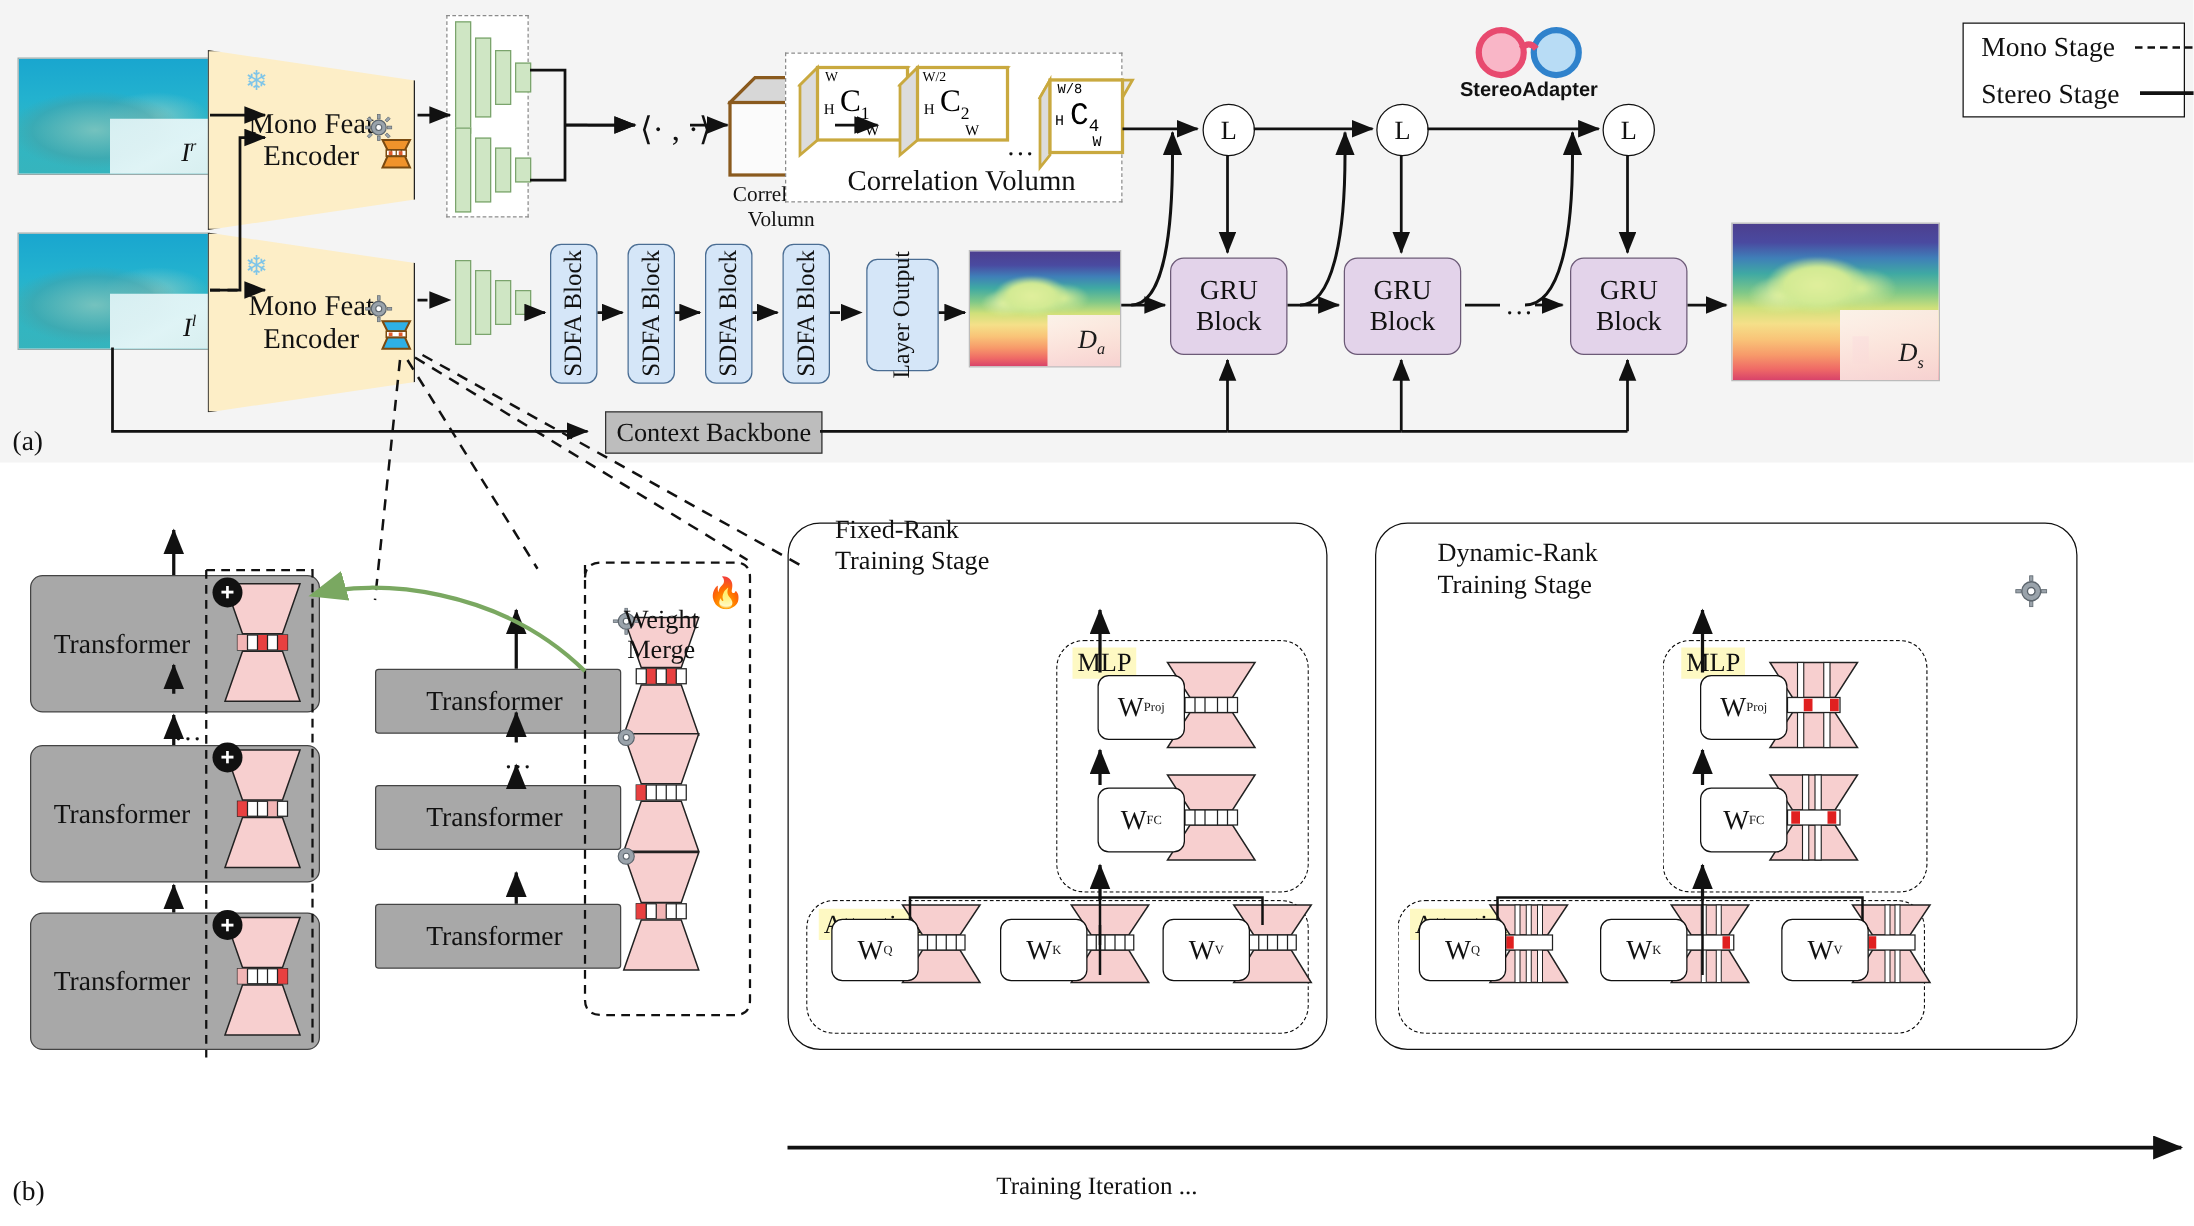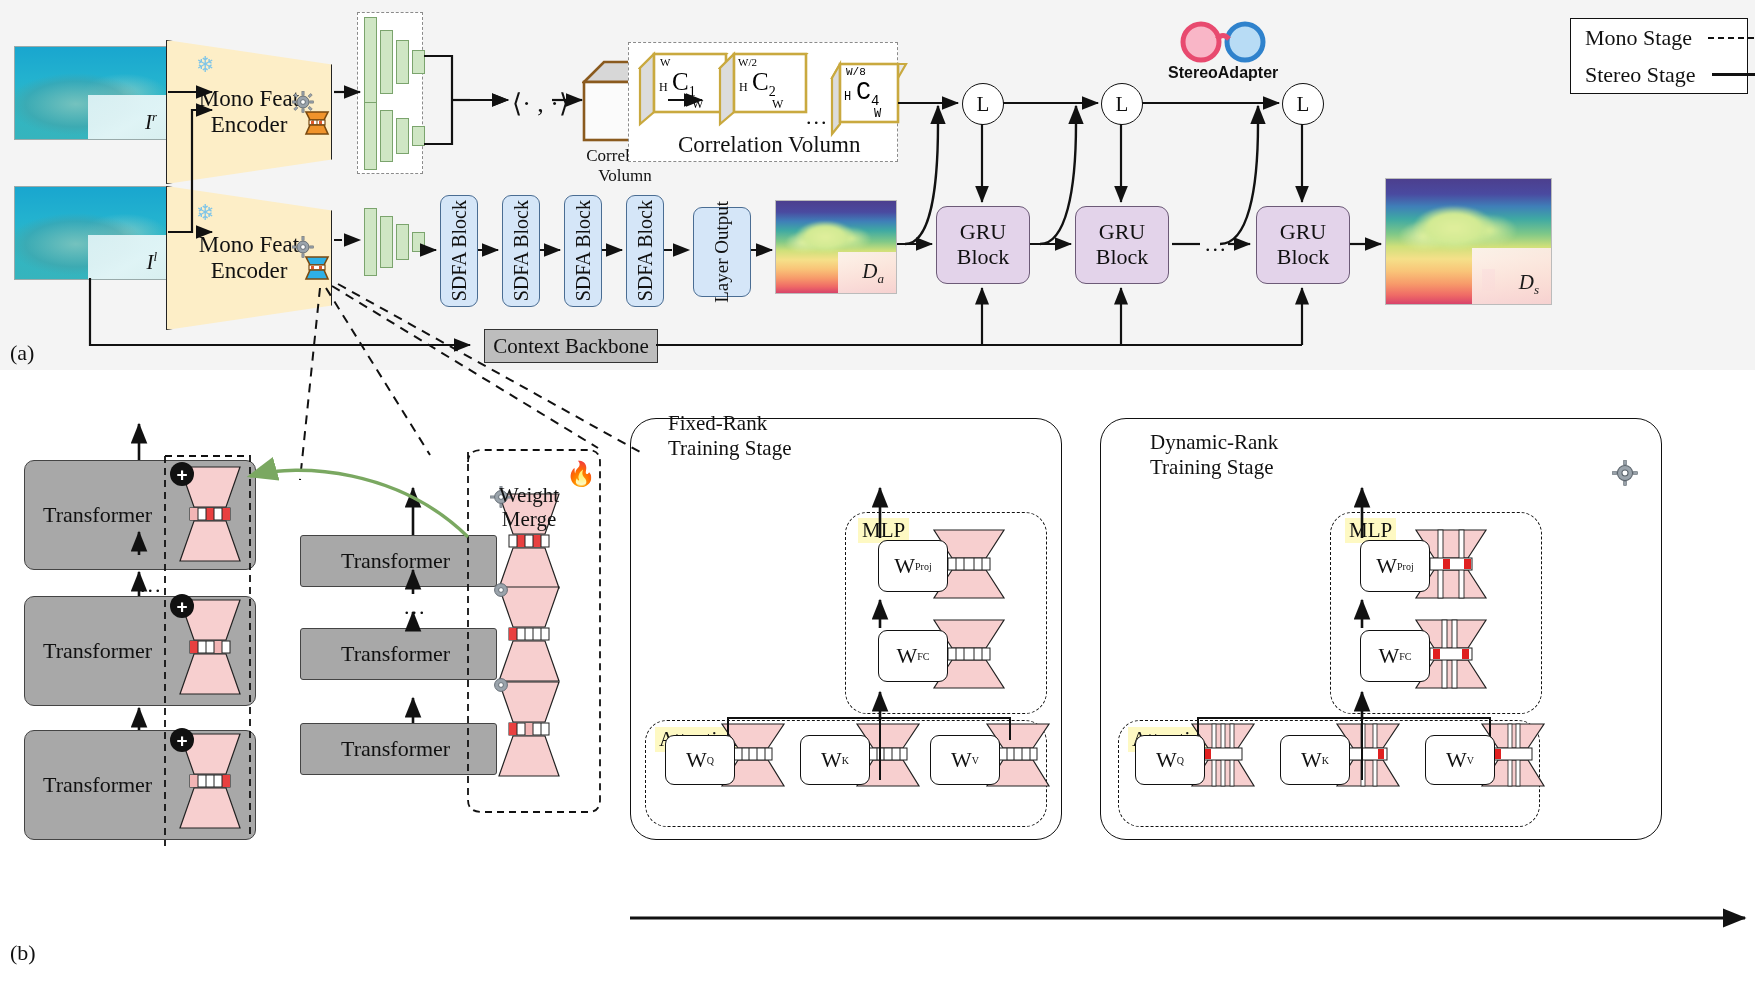--- a/index.html
+++ b/index.html
@@ -681,20 +681,21 @@
     <svg width="70" height="66" viewBox="0 0 70 66">
       <polygon points="4,2 66,2 50,26 20,26" fill="#f7cfcf" stroke="#222" stroke-width="1.2"></polygon>
       <polygon points="20,38 50,38 66,64 4,64" fill="#f7cfcf" stroke="#222" stroke-width="1.2"></polygon>
       <rect x="30" y="2" width="4" height="62" fill="#fff" stroke="#222" stroke-width=".8"></rect>
       <rect x="38" y="2" width="4" height="62" fill="#fff" stroke="#222" stroke-width=".8"></rect>
       <rect x="16" y="26" width="38" height="12" fill="#fff" stroke="#222" stroke-width="1"></rect>
       <rect x="17" y="27" width="6" height="10" fill="#e02020"></rect>
     </svg>
   </div>
 
+  <div class="trainiter" style="left:0;top:938px;">Training Iteration ...</div>
 
   <svg class="ov" width="1755" height="981">
     <defs>
       <marker id="ah" markerWidth="9" markerHeight="9" refX="7.5" refY="3.2" orient="auto">
         <path d="M0,0 L8,3.2 L0,6.4 z" fill="#111"></path>
       </marker>
       <marker id="ahg" markerWidth="10" markerHeight="10" refX="8" refY="3.6" orient="auto">
         <path d="M0,0 L9,3.6 L0,7.2 z" fill="#7aa861"></path>
       </marker>
     </defs>

